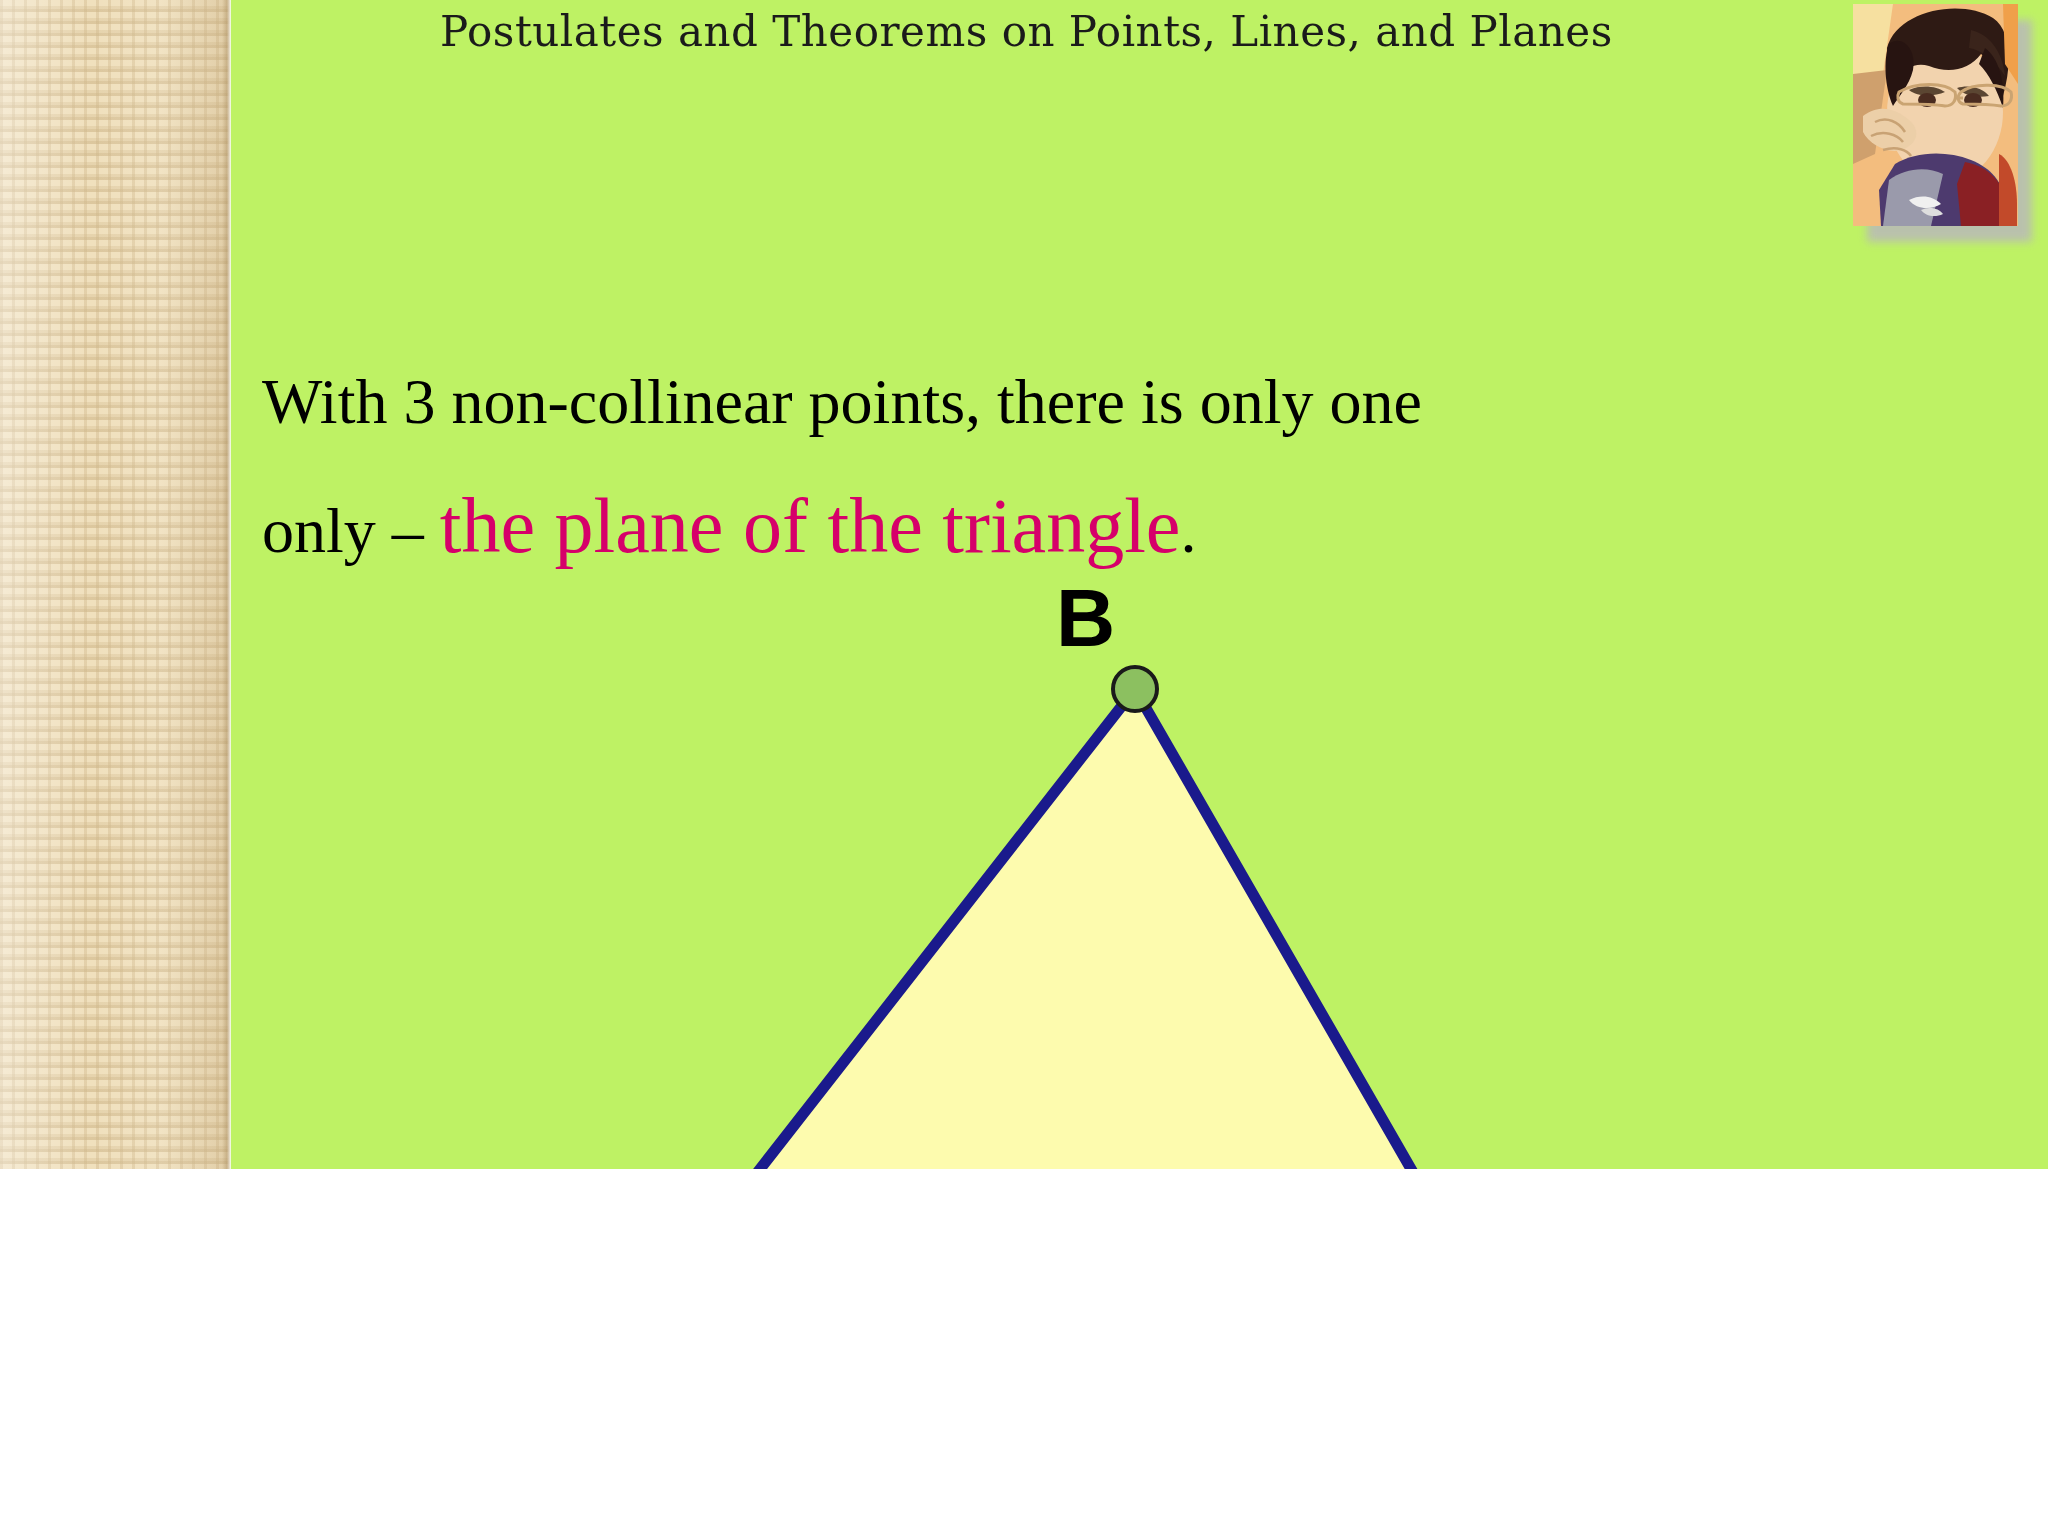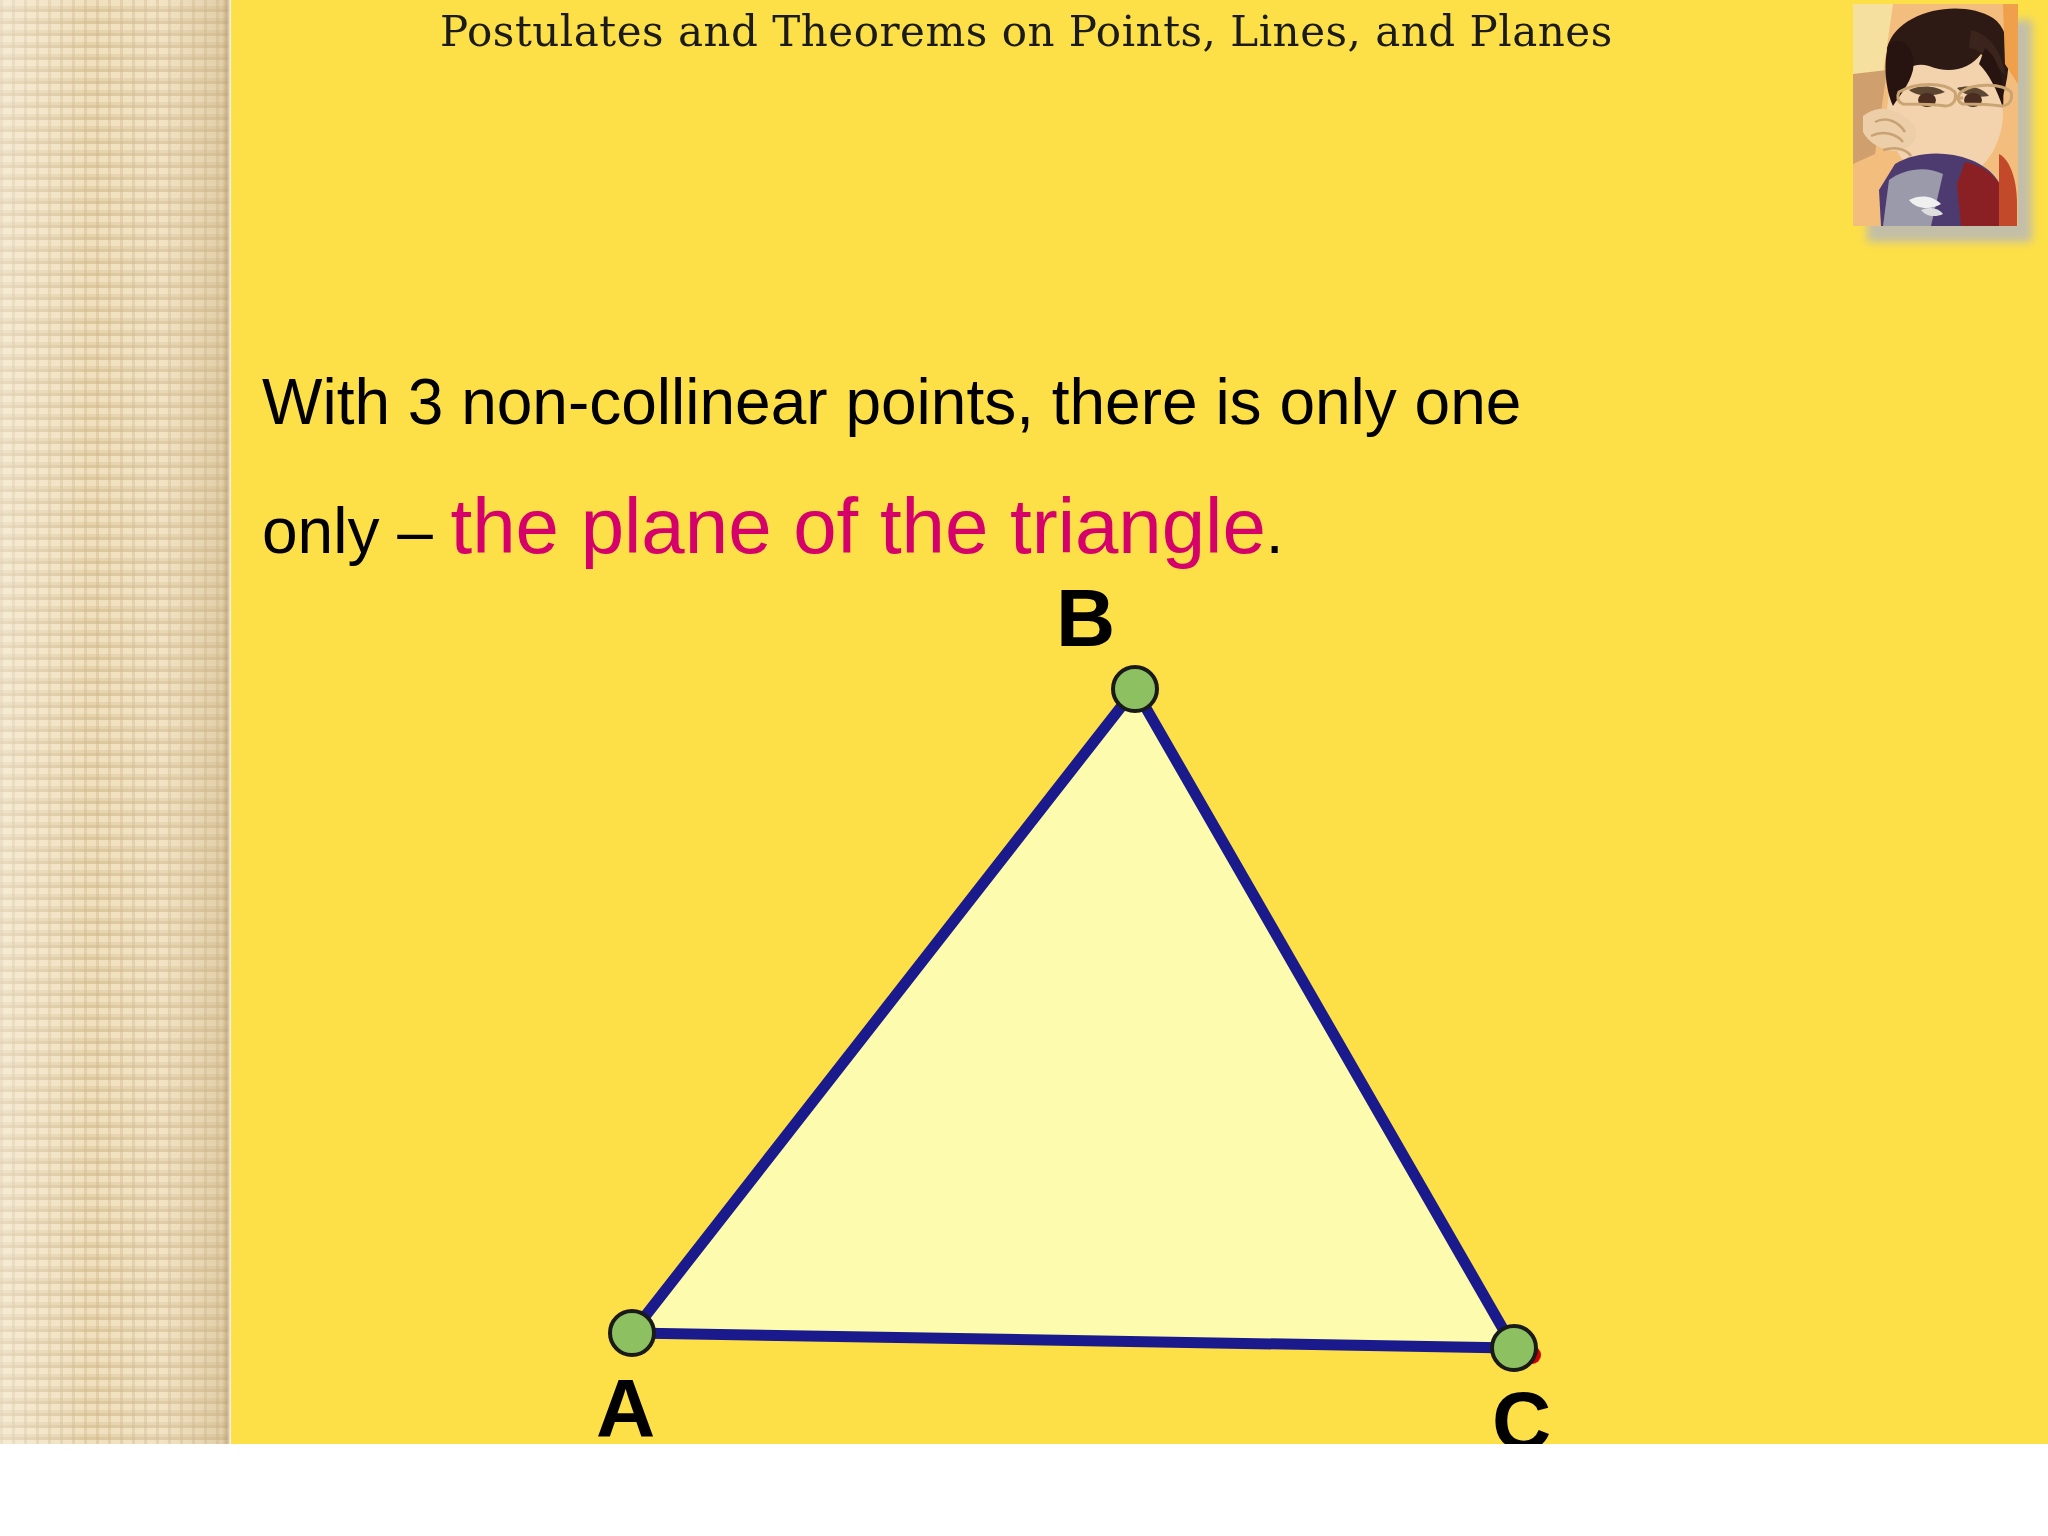--- a/index.html
+++ b/index.html
@@ -7,22 +7,22 @@
     margin: 0; padding: 0;
     width: 2048px; height: 1536px;
     overflow: hidden;
     background: #ffffff;
     font-family: "Liberation Sans", sans-serif;
   }
 
   #slide {
     position: relative;
     width: 2048px;
-    height: 1444px;
-    background: #fde047;
+    height: 1169px;
+    background: #bef264;
     overflow: hidden;
   }
 
   
   #sidebar {
     position: absolute;
     left: 0; top: 0;
     width: 230px;
     height: 1536px;
     background-color: #f0e0bd;
@@ -91,21 +91,21 @@
   
   #body-text {
     position: absolute;
     left: 262px; top: 340px;
     width: 1700px;
     font-size: 64px;
     line-height: 124px;
     color: #000000;
     font-weight: 400;
   }
-  .body-line { white-space: nowrap; }
+  .body-line { white-space: nowrap; font-family: Liberation Serif, serif; }
   .emph {
     color: #d6006a;
     font-size: 78px;
     font-weight: 400;
   }
 
   
   #figure {
     position: absolute;
     left: 0; top: 0;

